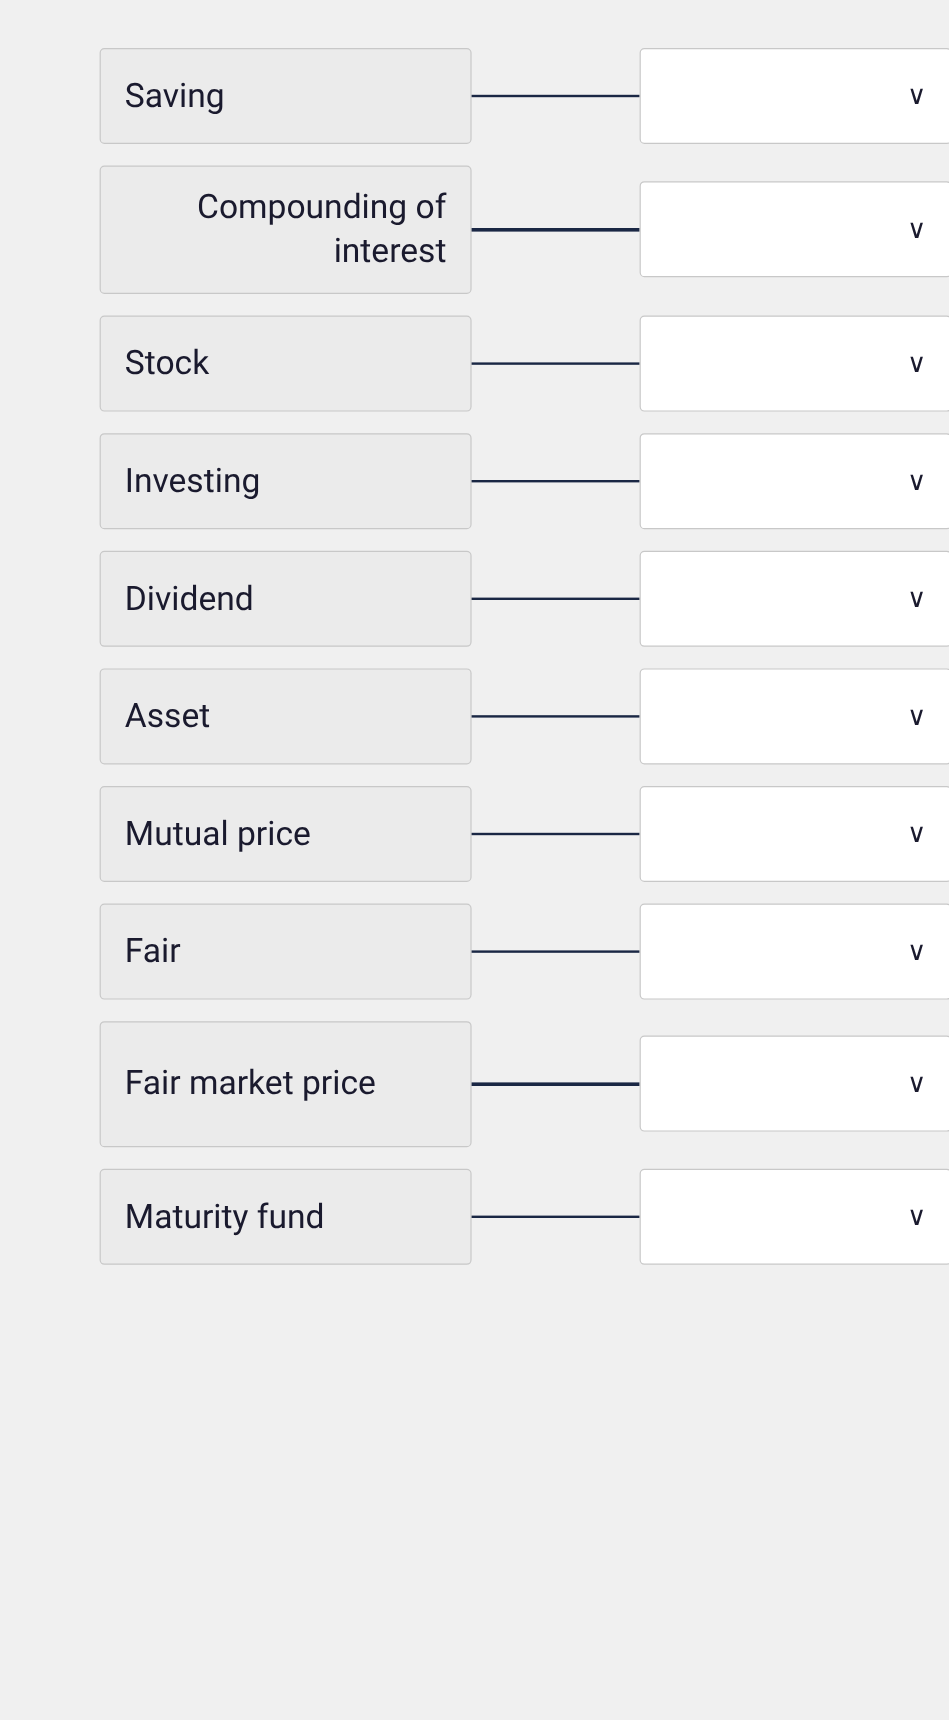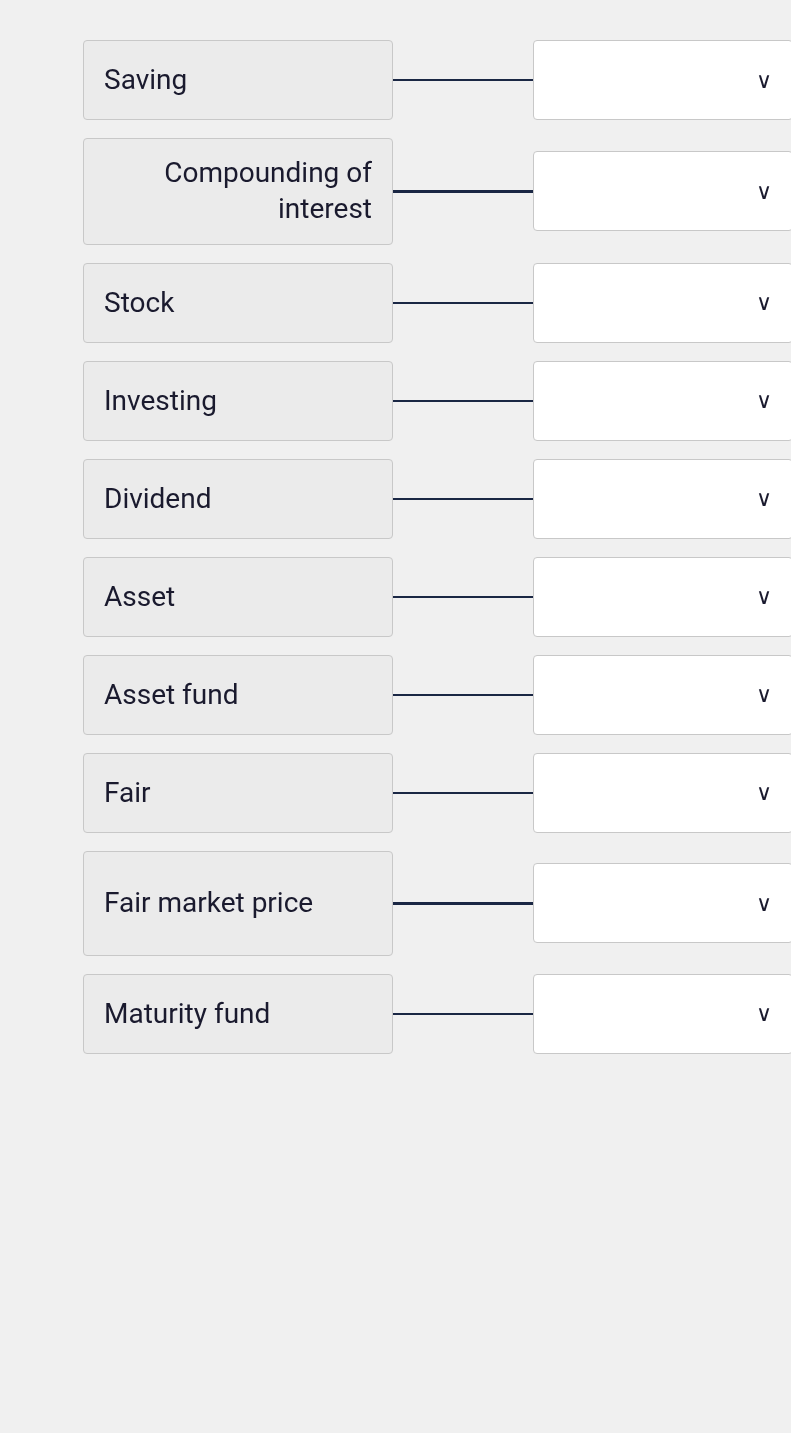--- a/index.html
+++ b/index.html
@@ -118,21 +118,21 @@
       </div>
     </div>
     <div class="matching-row">
       <div class="term-box">Asset</div>
       <div class="connector-line"></div>
       <div class="dropdown-box">
         <span class="chevron-icon">∨</span>
       </div>
     </div>
     <div class="matching-row">
-      <div class="term-box">Asset fund</div>
+      <div class="term-box">Mutual price</div>
       <div class="connector-line"></div>
       <div class="dropdown-box">
         <span class="chevron-icon">∨</span>
       </div>
     </div>
     <div class="matching-row">
       <div class="term-box">Fair</div>
       <div class="connector-line"></div>
       <div class="dropdown-box">
         <span class="chevron-icon">∨</span>

